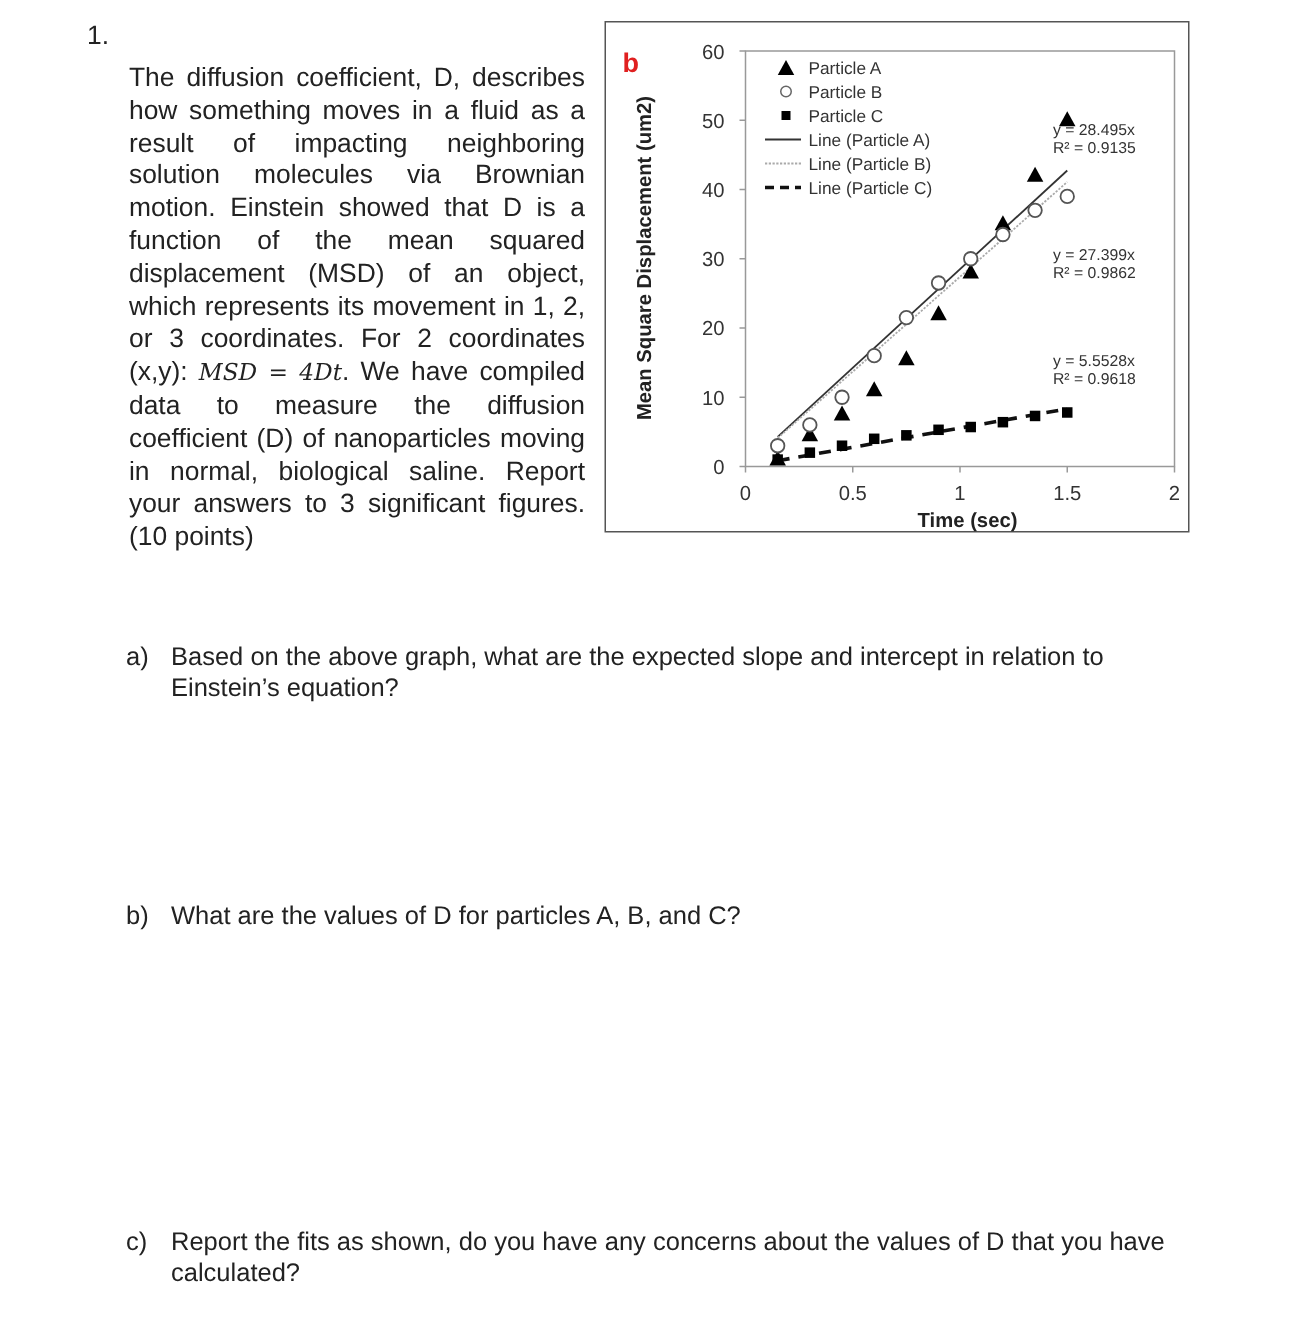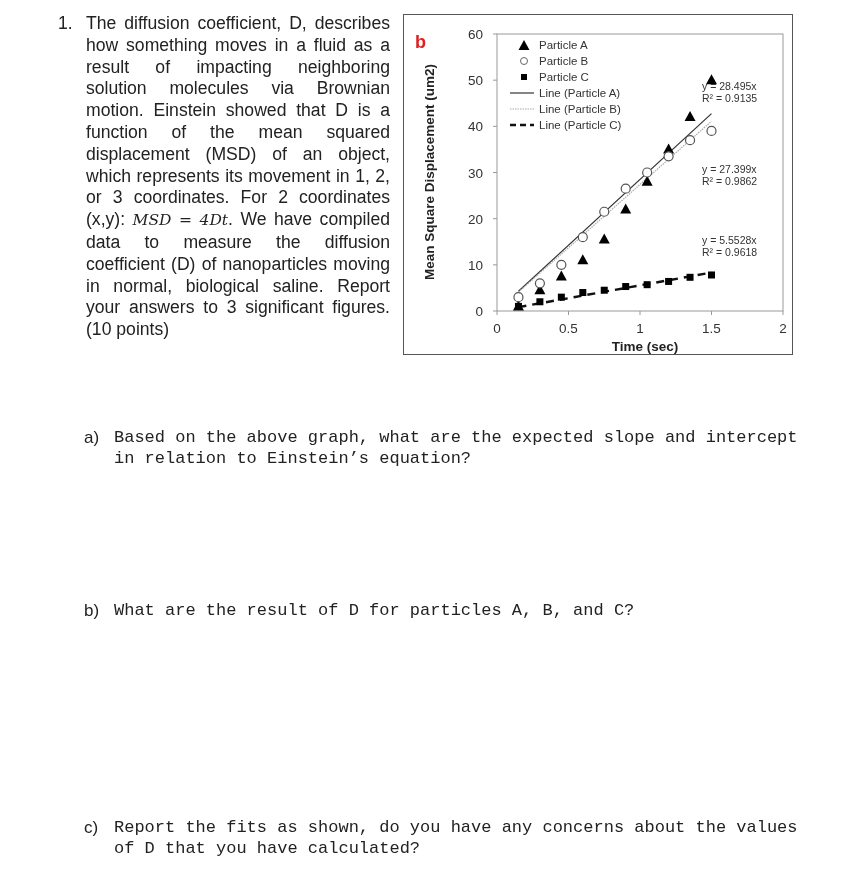--- a/index.html
+++ b/index.html
@@ -1,25 +1,25 @@
 <!DOCTYPE html>
 <html><head>
 <meta charset="utf-8">
 <style>
   html, body { margin:0; padding:0; background:#ffffff; }
   body { width:864px; height:885px; position:relative; font-family:"Liberation Sans", sans-serif; color:#222; overflow:hidden; }
   .intro { position:absolute; left:58px; top:13px; width:332px; font-size:17.6px; line-height:21.8px; }
   .intro .num { position:absolute; left:0; top:0; }
-  .intro .body { margin-left:28px; text-align:justify; text-align-last:left; }
+  .intro .body { margin-left:28px; text-align:justify; text-align-last:left;margin-top:28px; }
   .intro .math { font-family:"DejaVu Serif", serif; font-style:italic; font-size:15.5px; }
   .figure { position:absolute; left:403px; top:14px; width:390px; height:341px; border:1px solid #555; box-sizing:border-box; }
   .figure svg { position:absolute; left:0; top:0; }
   .question { position:absolute; left:84px; width:720px; font-size:17px; line-height:21px; }
   .question .lbl { position:absolute; left:0; top:0; }
-  .question .txt { margin-left:30px;font-family:Liberation Mono, monospace; }
+  .question .txt { margin-left:30px; }
   .qa { top:427px; }
   .qb { top:600px; }
   .qc { top:817px; }
 </style>
 </head>
 <body>
 
 <div class="intro">
   <span class="num">1.</span>
   <div class="body"><span>The diffusion coefficient, D, describes how something moves in a fluid as a result of impacting neighboring solution molecules via Brownian motion. Einstein showed that D is a function of the mean squared displacement (MSD) of an object, which represents its movement in 1, 2, or 3 coordinates. For 2 coordinates (x,y): </span><span class="math">MSD = 4Dt</span><span>. We have compiled data to measure the diffusion coefficient (D) of nanoparticles moving in normal, biological saline. Report your answers to 3 significant figures. (10 points)</span></div>
@@ -108,18 +108,18 @@
       <text x="135" y="114" font-size="11.5" fill="#333" font-family="&quot;Liberation Sans&quot;, sans-serif">Line (Particle C)</text>
     </svg>
 </div>
 
 <div class="question qa">
   <span class="lbl">a)</span>
   <div class="txt">Based on the above graph, what are the expected slope and intercept in relation to Einstein’s equation?</div>
 </div>
 <div class="question qb">
   <span class="lbl">b)</span>
-  <div class="txt">What are the result of D for particles A, B, and C?</div>
+  <div class="txt">What are the values of D for particles A, B, and C?</div>
 </div>
 <div class="question qc">
   <span class="lbl">c)</span>
   <div class="txt">Report the fits as shown, do you have any concerns about the values of D that you have calculated?</div>
 </div>
 
 </body></html>

